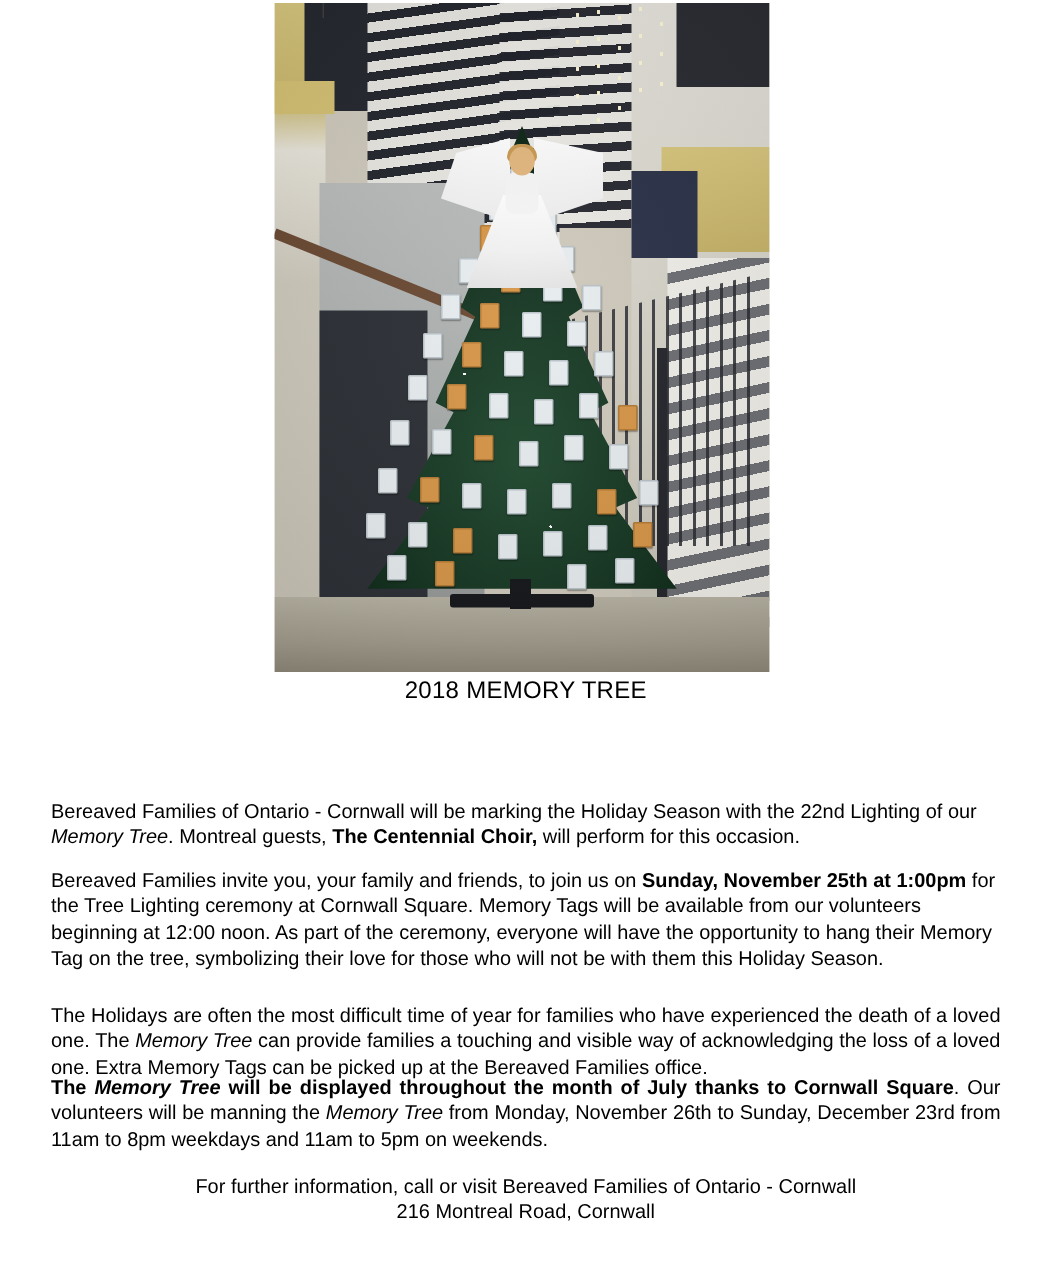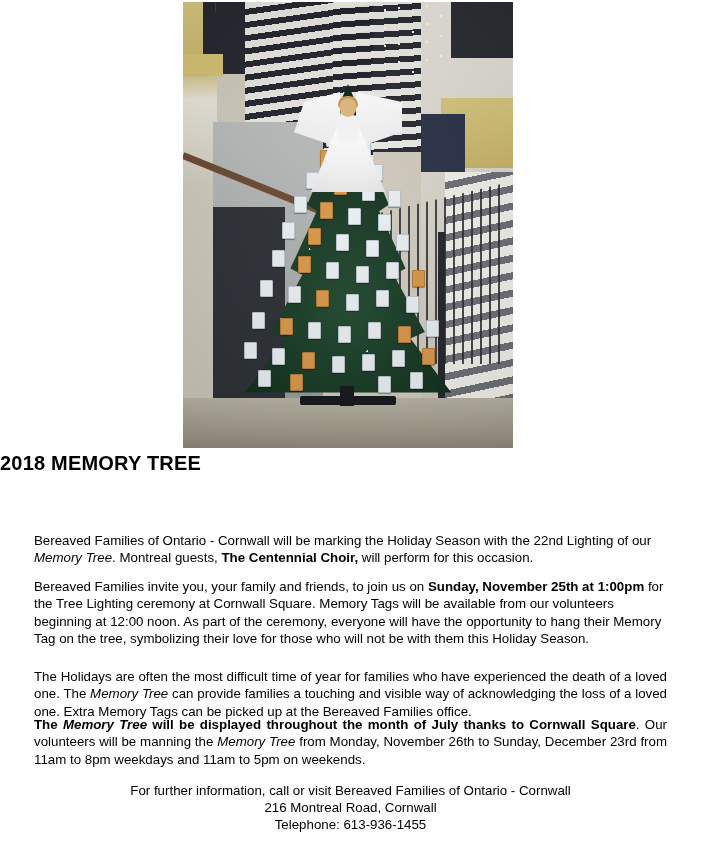--- a/index.html
+++ b/index.html
@@ -234,22 +234,23 @@
   .cursor-tick {
     position: absolute;
     left: 32px; top: 0; width: 1px; height: 10px;
     background: #3b3b3b;
   }
 
   
   .title {
     position: absolute;
     left: 0; right: 0; top: 452px;
-    font-size: 20px;
-    font-weight: bold;
+    text-align: center;
+    font-size: 16px;
+    font-weight: normal;
     letter-spacing: 0.2px;
   }
   .subtitle {
     position: absolute;
     left: 0; right: 0; top: 492px;
     text-align: center;
     font-size: 17px;
     font-style: italic;
     font-weight: bold;
   }
@@ -409,16 +410,15 @@
 
   <div class="body-block p4">
     <p>
       <span class="bold">The </span><span class="bold-italic">Memory Tree</span><span class="bold"> will be displayed throughout the month of July thanks to Cornwall Square</span><span>. Our volunteers will be manning the </span><span class="italic">Memory Tree</span><span> from Monday, November 26th to Sunday, December 23rd from 11am to 8pm weekdays and 11am to 5pm on weekends.</span>
     </p>
   </div>
 
   <div class="footer">
     <div>For further information, call or visit Bereaved Families of Ontario - Cornwall</div>
     <div>216 Montreal Road, Cornwall</div>
-    <div>Telephone: 613-936-1455</div>
   </div>
 
 </div>
 
 </body></html>

